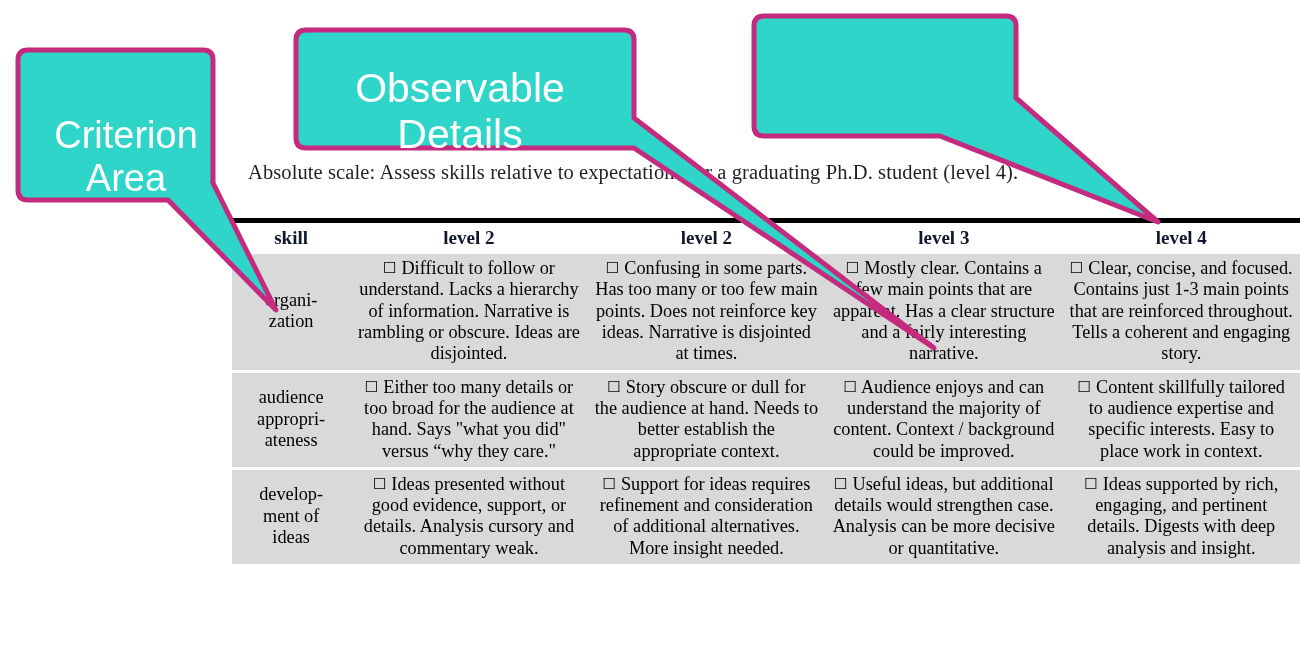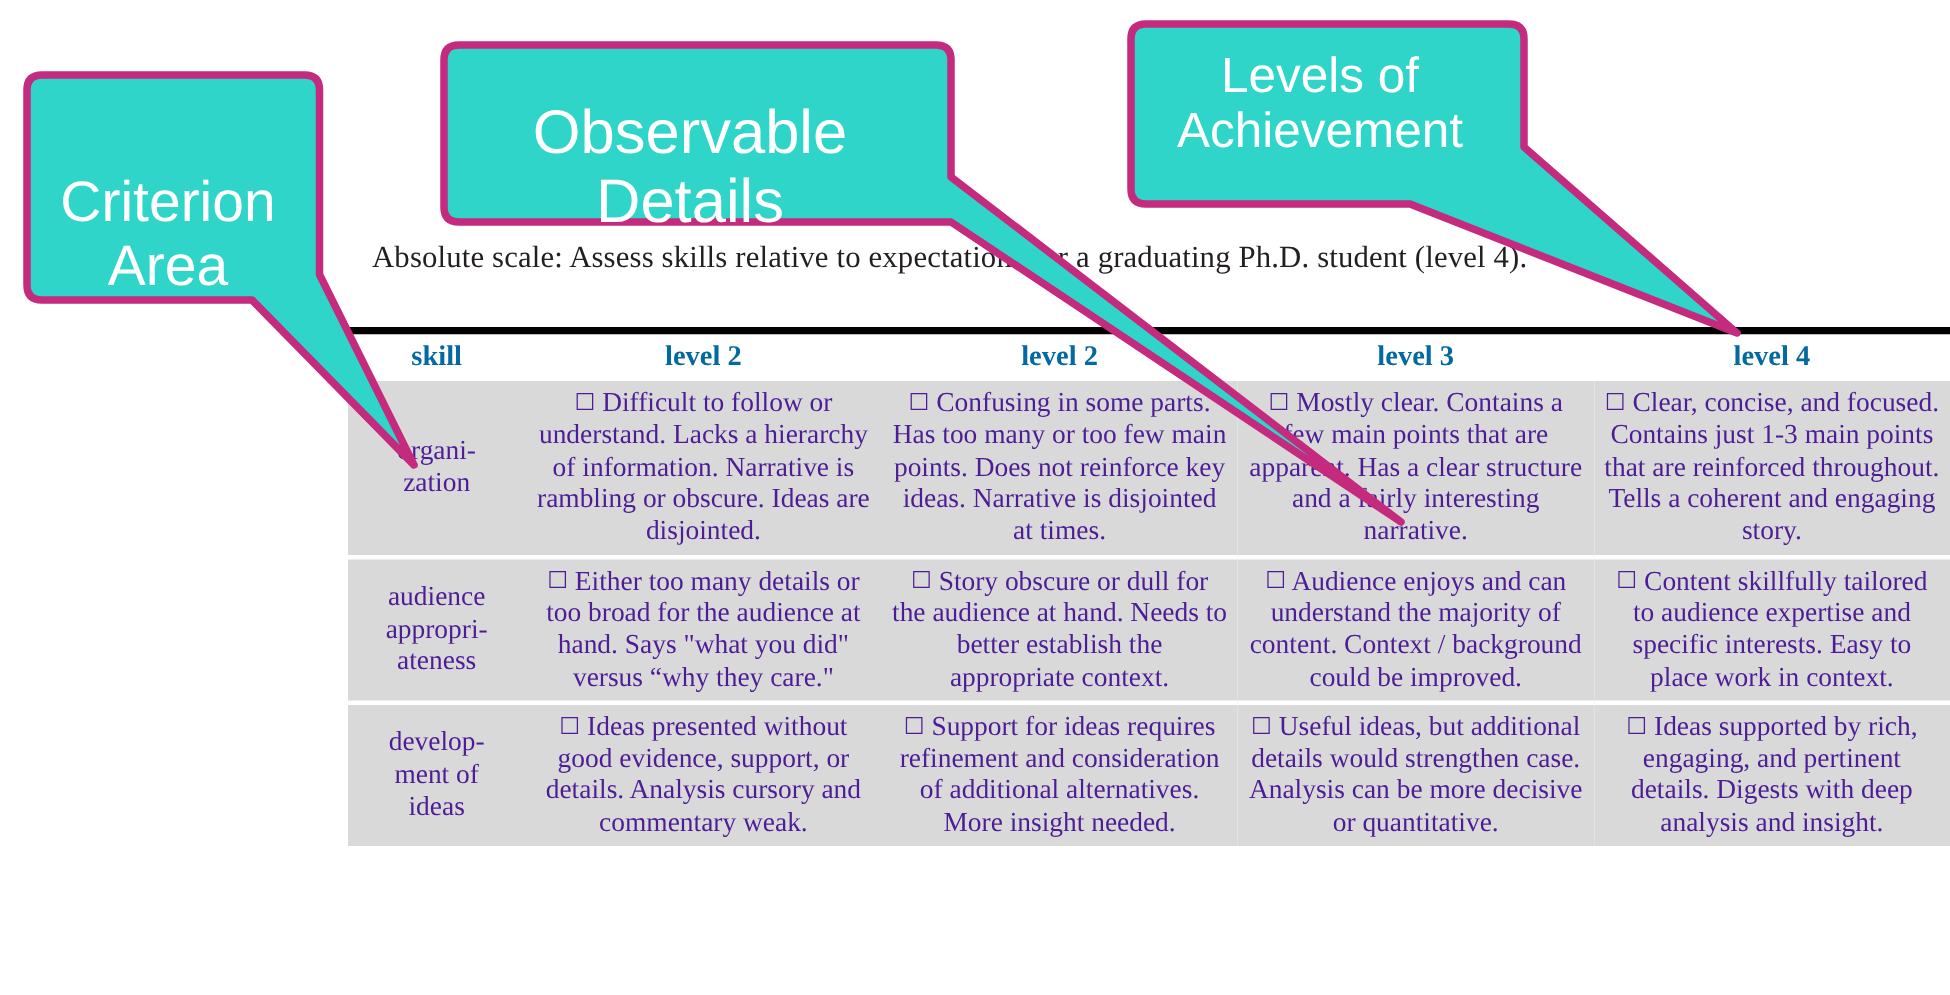--- a/index.html
+++ b/index.html
@@ -53,33 +53,33 @@
     width: 1068px;
     border-collapse: collapse;
     table-layout: fixed;
   }
   #rubric-table col.c-skill   { width: 118px; }
   #rubric-table col.c-level   { width: 237px; }
 
   #rubric-table th {
     font-size: 19px;
     font-weight: bold;
-    color: #0369a1;
+    color: #0f172a;
     text-align: center;
     padding: 4px 0 5px 0;
     background: #ffffff;
     border: none;
   }
   #rubric-table td {
     background: #d9d9d9;
     vertical-align: middle;
     text-align: center;
     font-size: 18.3px;
     line-height: 1.165;
-    color: #4c1d95;
+    color: #000000;
     padding: 4px 7px 5px 7px;
     border-top: 3px solid #ffffff;
     border-left: none;
     border-right: none;
     border-bottom: none;
   }
   #rubric-table tr.row-first td {
     border-top: none;
   }
   #rubric-table td.skill-cell {
@@ -105,21 +105,21 @@
     position: absolute;
     font-family: "Liberation Sans", sans-serif;
     color: #ffffff;
     text-align: center;
     line-height: 1.12;
     white-space: pre-line;
     pointer-events: none;
   }
 
   #callout-criterion      { left: 8px;   top: 48px; }
-  #callout-criterion .callout-label  { left: 18px; top: 66px; width: 172px; font-size: 38px; }
+  #callout-criterion .callout-label  { left: 32px; top: 66px; width: 172px; font-size: 38px; }
 
   #callout-observable     { left: 286px; top: 28px; }
   #callout-observable .callout-label { left: 16px; top: 38px; width: 316px; font-size: 41px; }
 
   #callout-levels         { left: 744px; top: 14px; }
   #callout-levels .callout-label     { left: 16px; top: 18px; width: 240px; font-size: 33px; }
 </style>
 </head>
 <body>
 
@@ -185,14 +185,13 @@
   <svg width="680" height="340" viewBox="0 0 680 340">
     <path d="M 10 12 Q 10 2 20 2 L 338 2 Q 348 2 348 12 L 348 90 L 648 320 L 348 120 L 20 120 Q 10 120 10 110 Z" fill="#2ED5C8" stroke="#C42A7E" stroke-width="5" stroke-linejoin="round"></path>
   </svg>
   <div class="callout-label">Observable Details</div>
 </div>
 
 <div class="callout" id="callout-levels">
   <svg width="460" height="240" viewBox="0 0 460 240">
     <path d="M 10 12 Q 10 2 20 2 L 262 2 Q 272 2 272 12 L 272 84 L 414 208 L 196 122 L 20 122 Q 10 122 10 112 Z" fill="#2ED5C8" stroke="#C42A7E" stroke-width="5" stroke-linejoin="round"></path>
   </svg>
-  <div class="callout-label">Levels of<br>Achievement</div>
 </div>
 
 </body></html>

